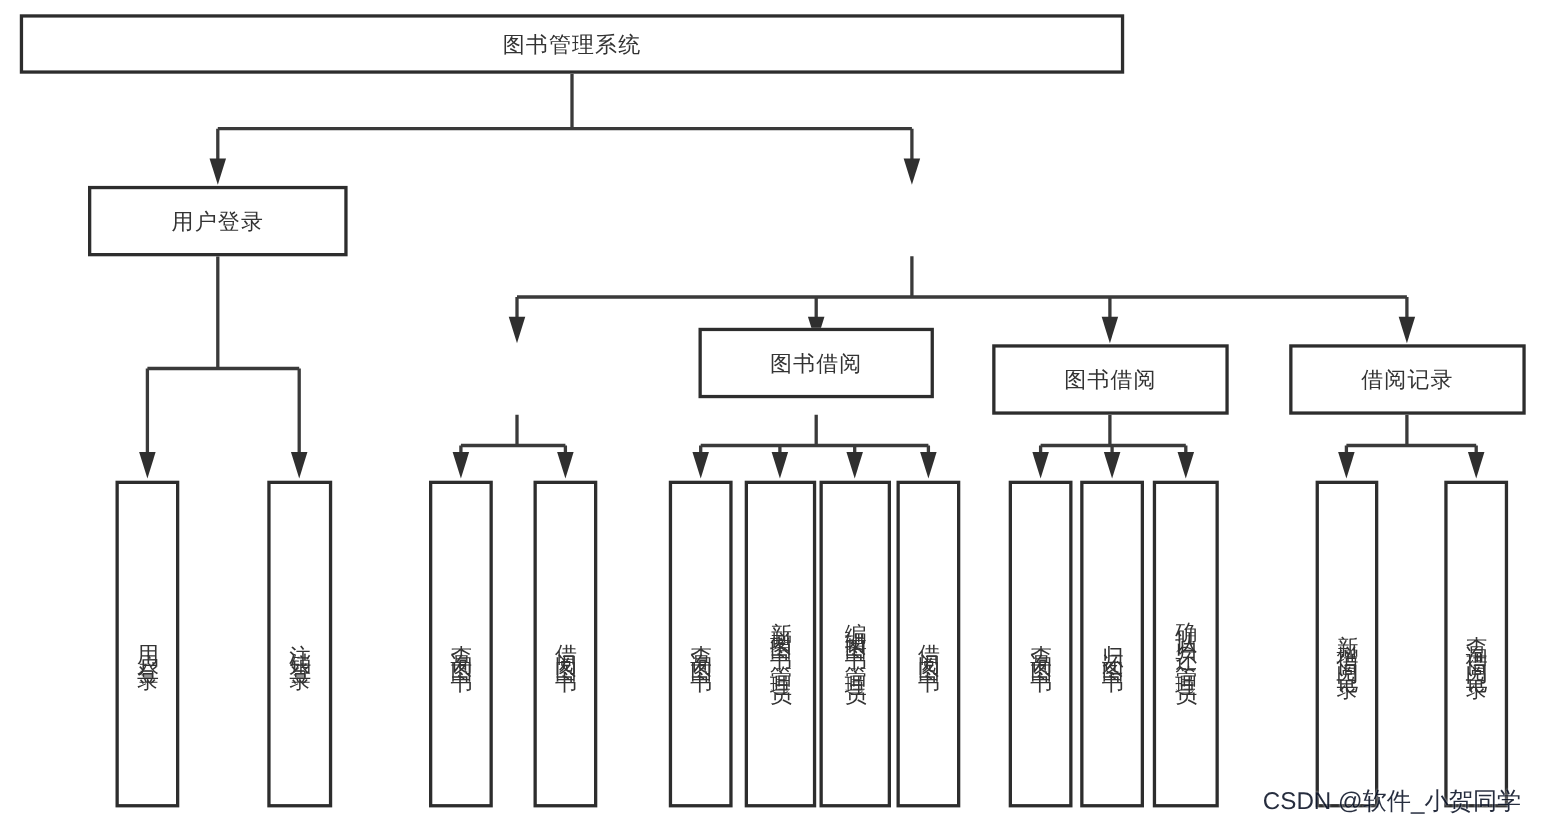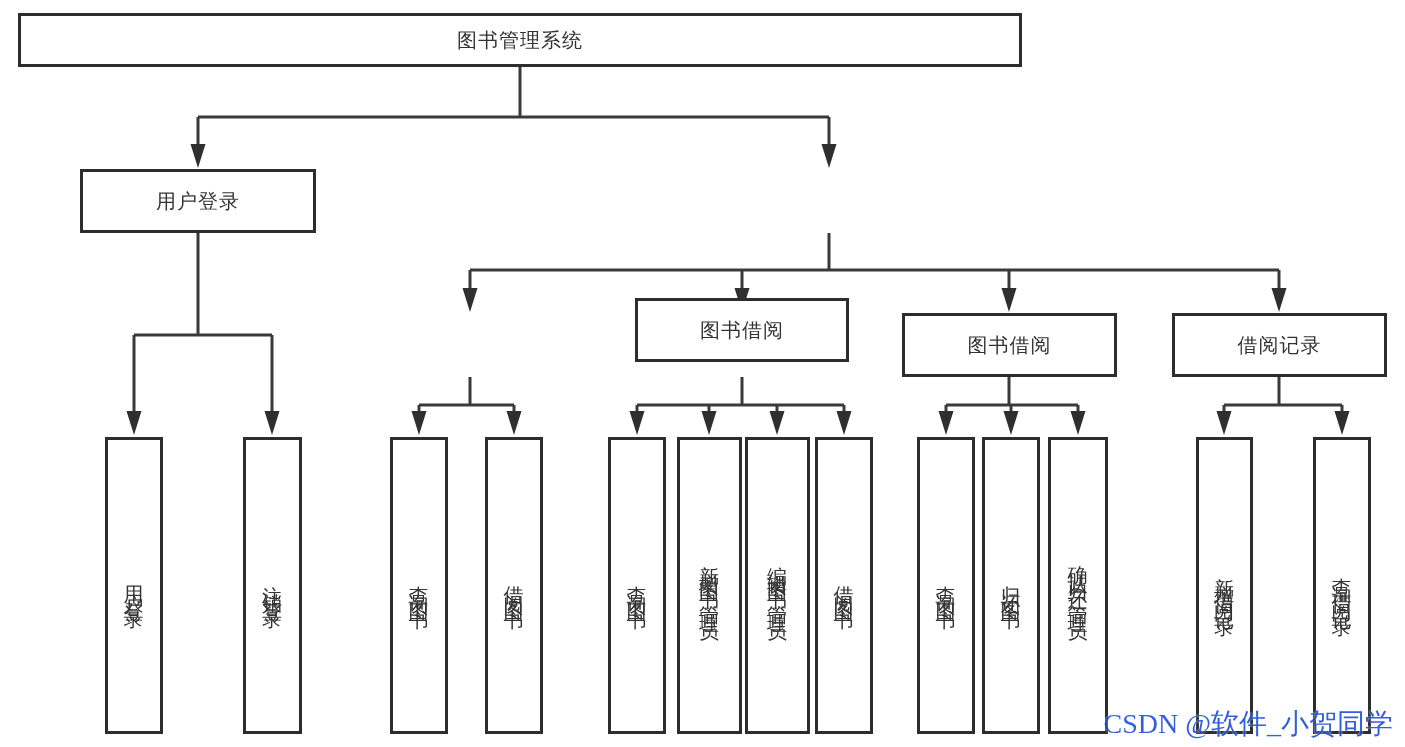--- a/index.html
+++ b/index.html
@@ -1,20 +1,20 @@
 <!DOCTYPE html>
 <html><head>
 <meta charset="utf-8">
 <style>
   html,body{margin:0;padding:0;background:#ffffff;}
   #stage{
     position:relative;
     width:1405px;height:747px;
     background:#ffffff;
-    font-family:Liberation Serif, serif;
+    font-family:Liberation Sans, sans-serif;
     overflow:hidden;
   }
   #wires{position:absolute;left:0;top:0;width:1405px;height:747px;}
   .box{
     position:absolute;
     box-sizing:border-box;
     border:3px solid #2d2d2d;
     background:#ffffff;
     display:flex;
     align-items:center;
@@ -27,24 +27,24 @@
     white-space:nowrap;
   }
   .vbox span{
     writing-mode:vertical-rl;
     font-size:20px;
     letter-spacing:8px;
     line-height:1;
   }
   #watermark{
     position:absolute;
-    right:12px;
+    right:22px;
     bottom:4px;
-    font-size:28px;
-    color:#1d4ed8;
+    font-size:22px;
+    color:#0f172a;
     opacity:0.9;
     white-space:nowrap;
     text-shadow:0 0 2px #ffffff;
   }
 </style>
 </head>
 <body>
 
 <div id="stage">
 

